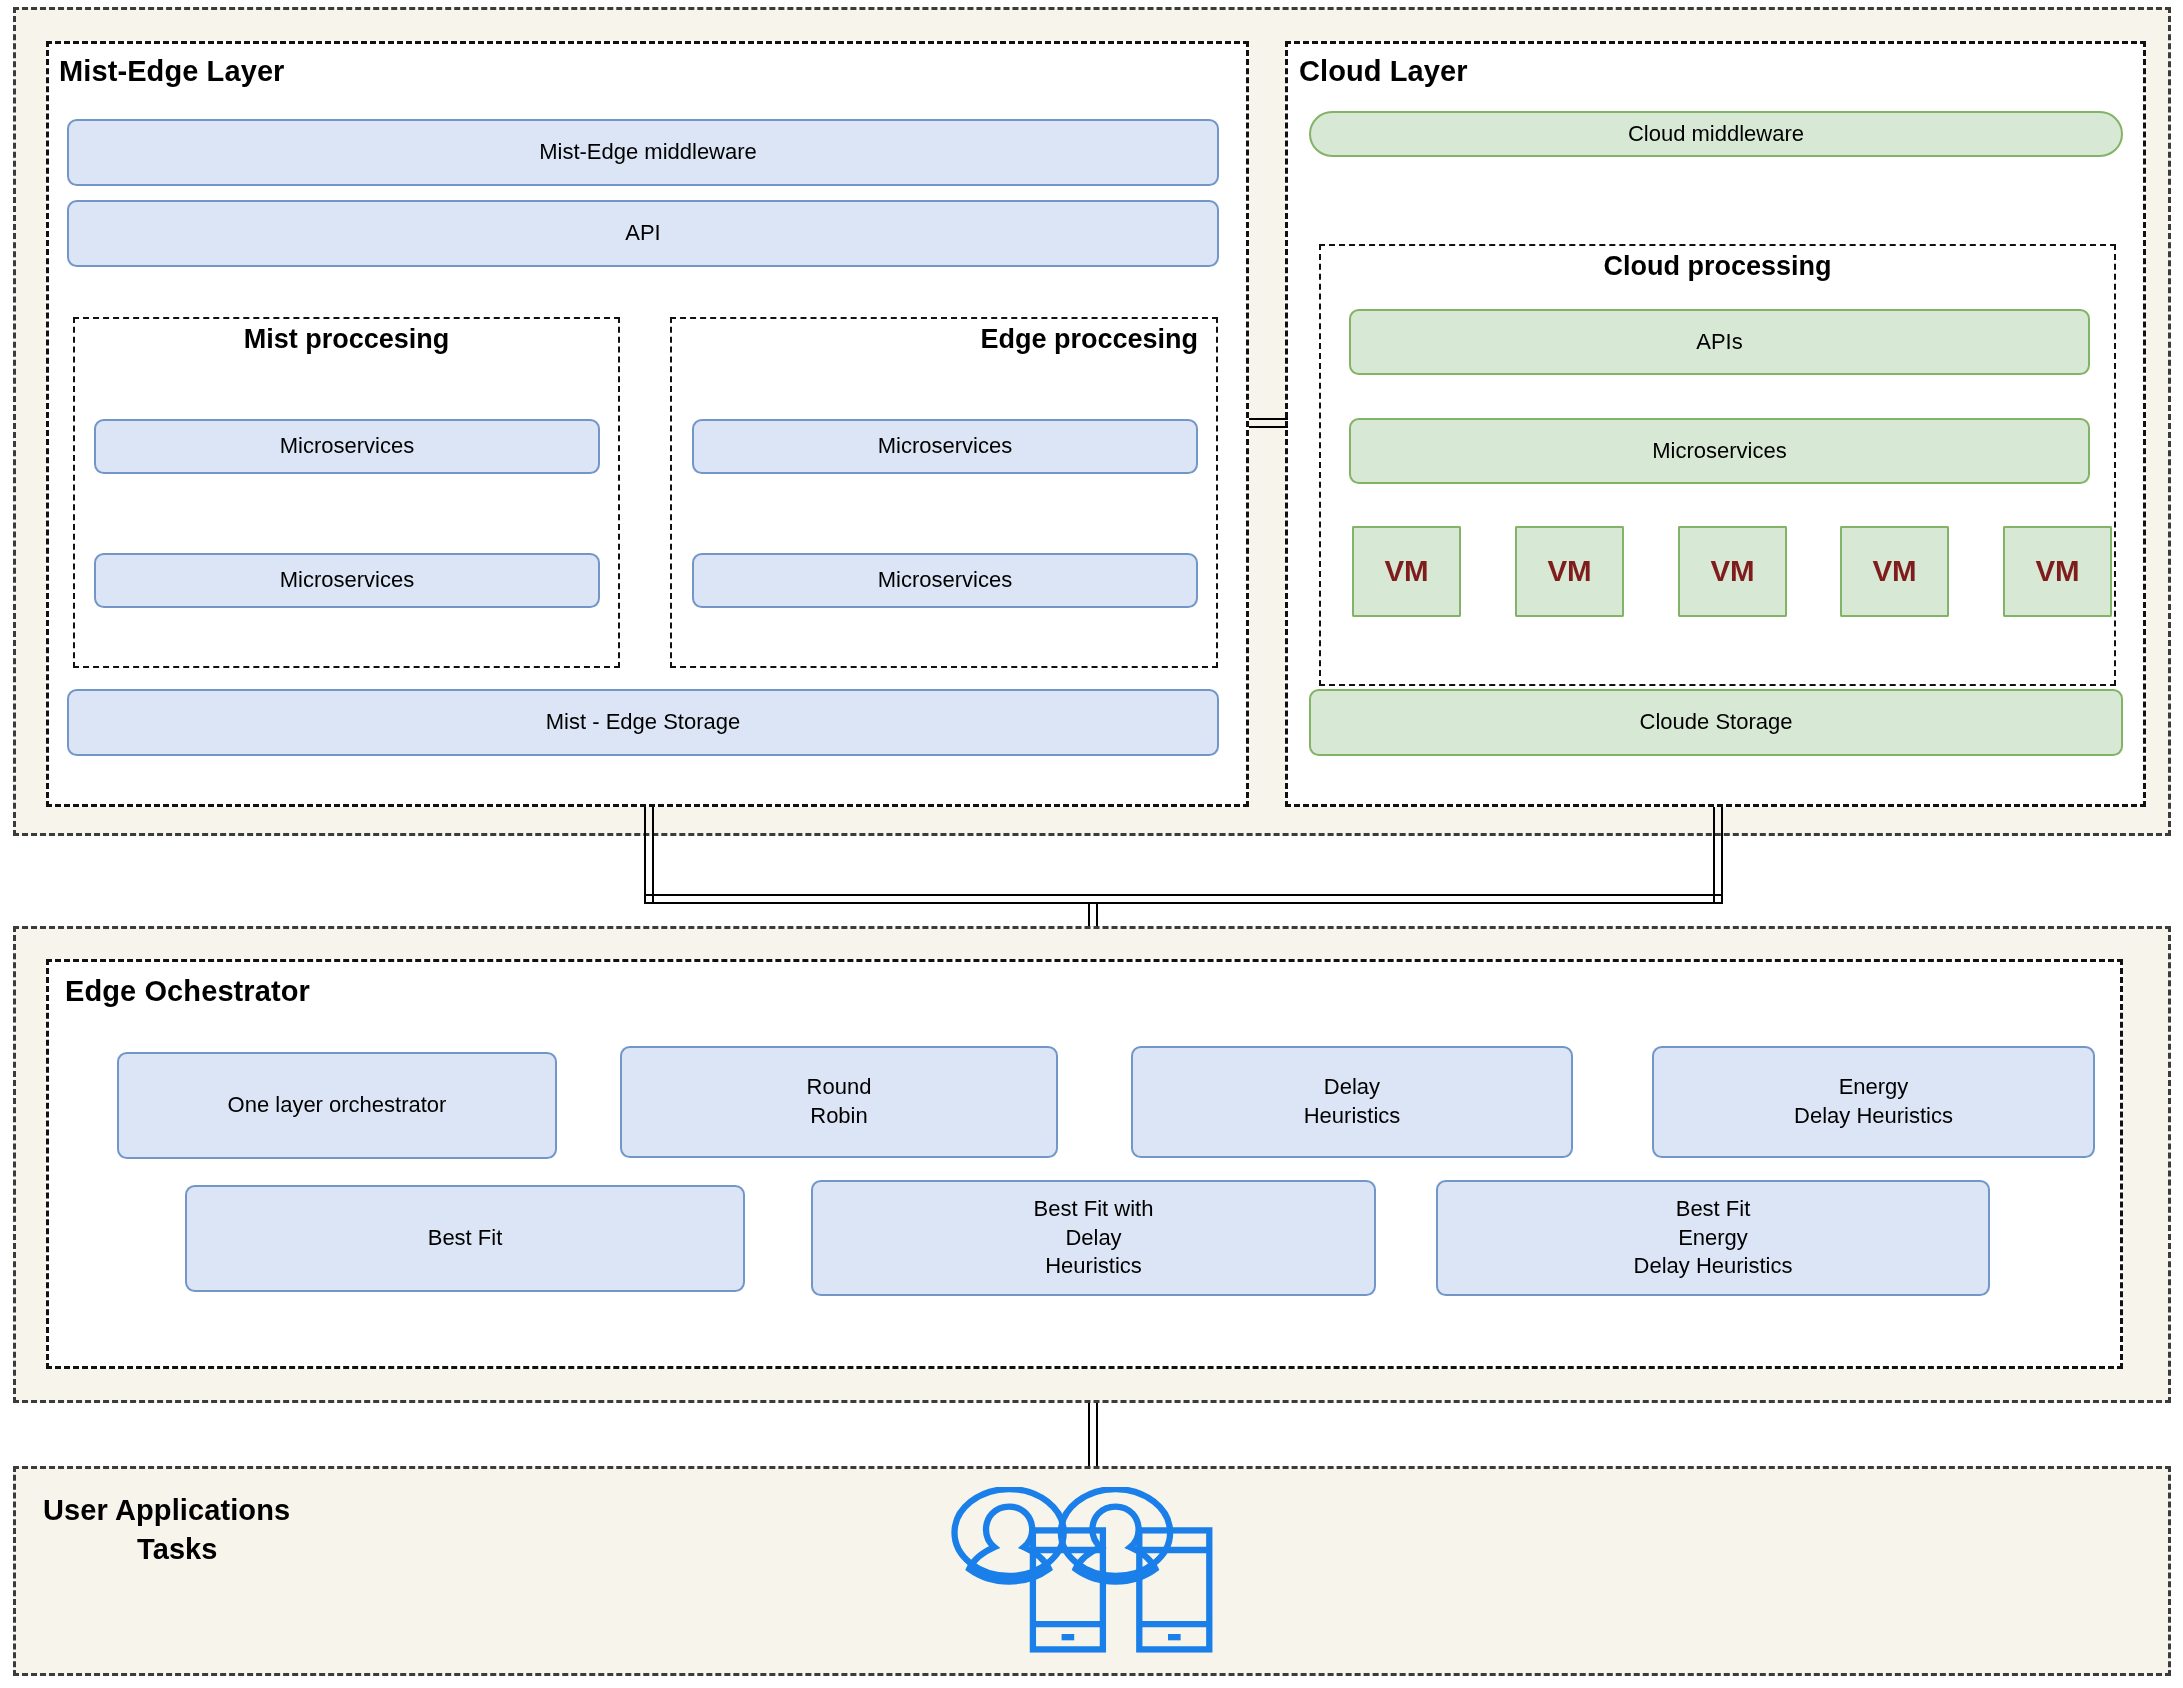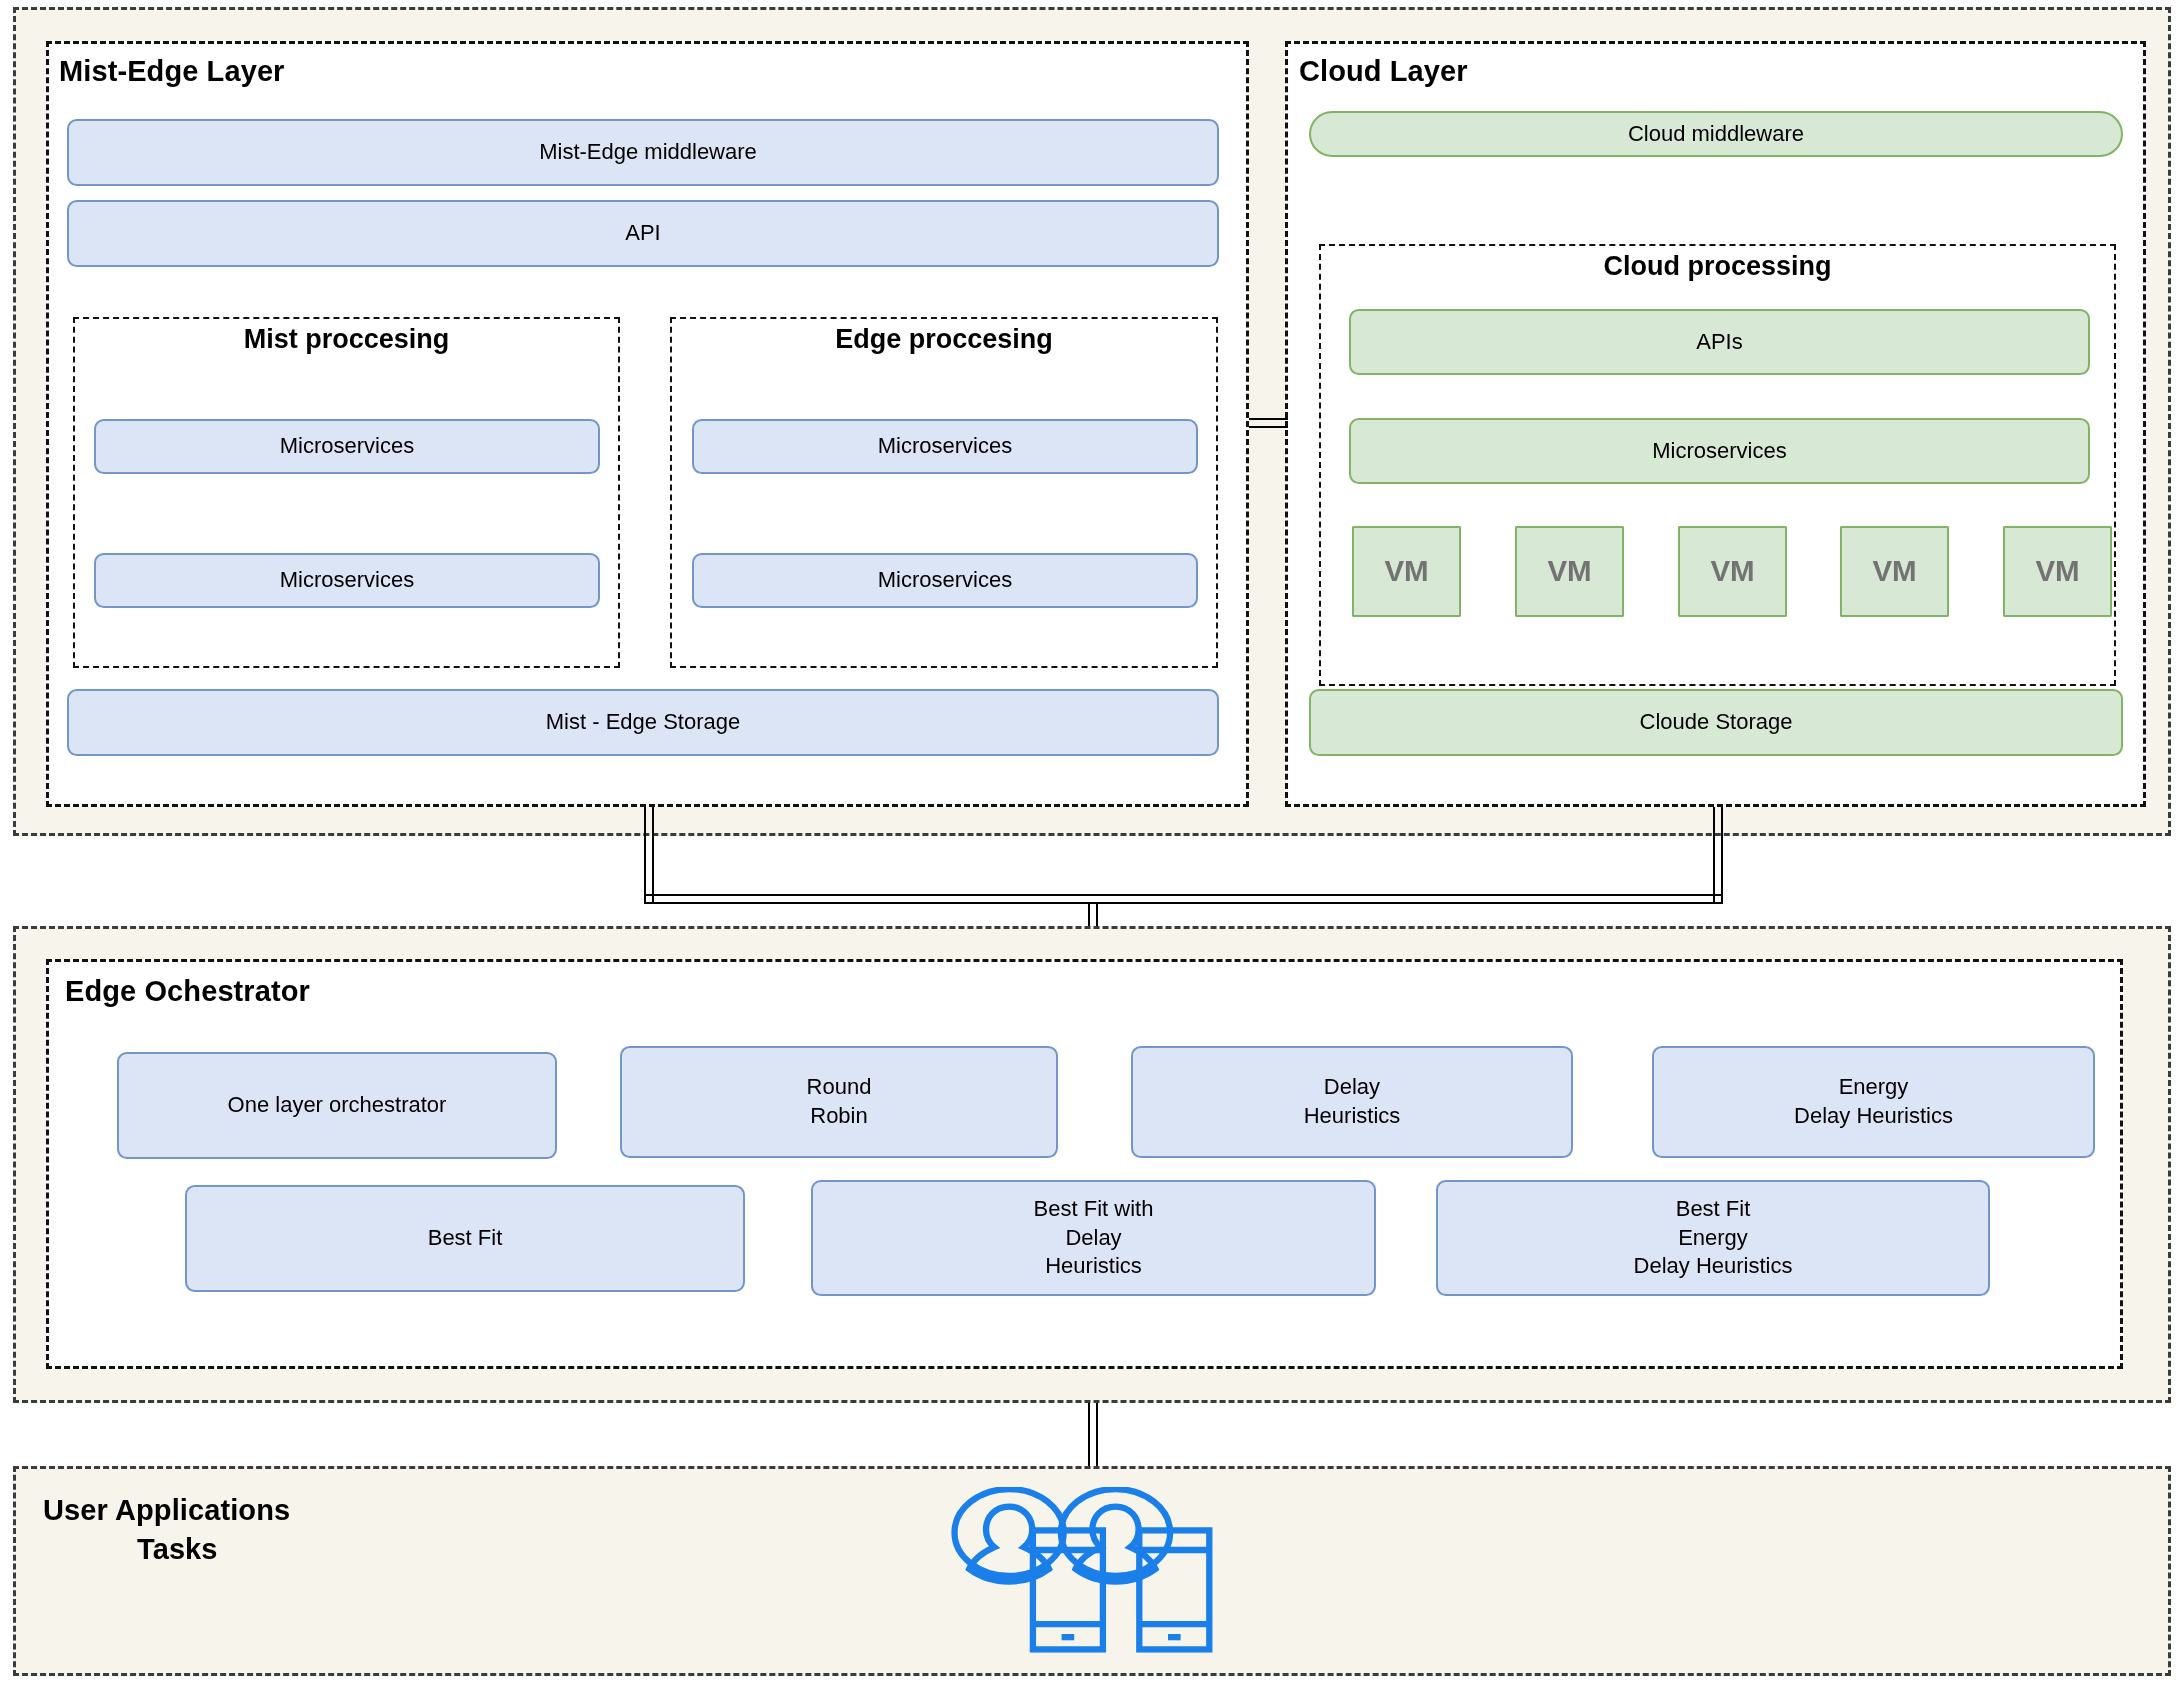--- a/index.html
+++ b/index.html
@@ -74,21 +74,21 @@
     border: 2.1px solid #7396c8;
   }
   .node.green {
     background: #d7e8d4;
     border: 2.1px solid #82b366;
   }
   .node.vm {
     background: #d7e8d4;
     border: 2.1px solid #82b366;
     border-radius: 1.4px;
-    color: #737373;
+    color: #7f1d1d;
     font-weight: bold;
     font-size: 29.5px;
   }
 
   
   .conn-v {           
     position: absolute;
     border-left: 2.1px solid #000;
     border-right: 2.1px solid #000;
     box-sizing: border-box;
@@ -120,21 +120,21 @@
   <div class="node blue" style="left:67px; top:119px; width:1152px; height:67px;padding-left:10px;">Mist-Edge middleware</div>
 
   <div class="node blue" style="left:67px; top:200px; width:1152px; height:67px;">API</div>
 
   <div class="group-panel" style="left:73px; top:317px; width:547px; height:351px;"></div>
   <div class="group-title" style="left:73px; top:324px; width:547px;">Mist proccesing</div>
   <div class="node blue" style="left:94px; top:419px; width:506px; height:55px;">Microservices</div>
   <div class="node blue" style="left:94px; top:553px; width:506px; height:55px;">Microservices</div>
 
   <div class="group-panel" style="left:670px; top:317px; width:548px; height:351px;"></div>
-  <div class="group-title" style="left:670px; top:324px; width:548px;">Edge proccesing</div>
+  <div class="group-title" style="left:650px; top:324px; width:548px;text-align:right;">Edge proccesing</div>
   <div class="node blue" style="left:692px; top:419px; width:506px; height:55px;">Microservices</div>
   <div class="node blue" style="left:692px; top:553px; width:506px; height:55px;">Microservices</div>
 
   <div class="node blue" style="left:67px; top:689px; width:1152px; height:67px;">Mist - Edge Storage</div>
 
   <div class="inner-panel" style="left:1285px; top:41px; width:861px; height:766px;"></div>
   <div class="panel-title" style="left:1299px; top:55px;">Cloud Layer</div>
 
   <div class="node green" style="left:1309px; top:111px; width:814px; height:46px;border-radius:29px;">Cloud middleware</div>
 

